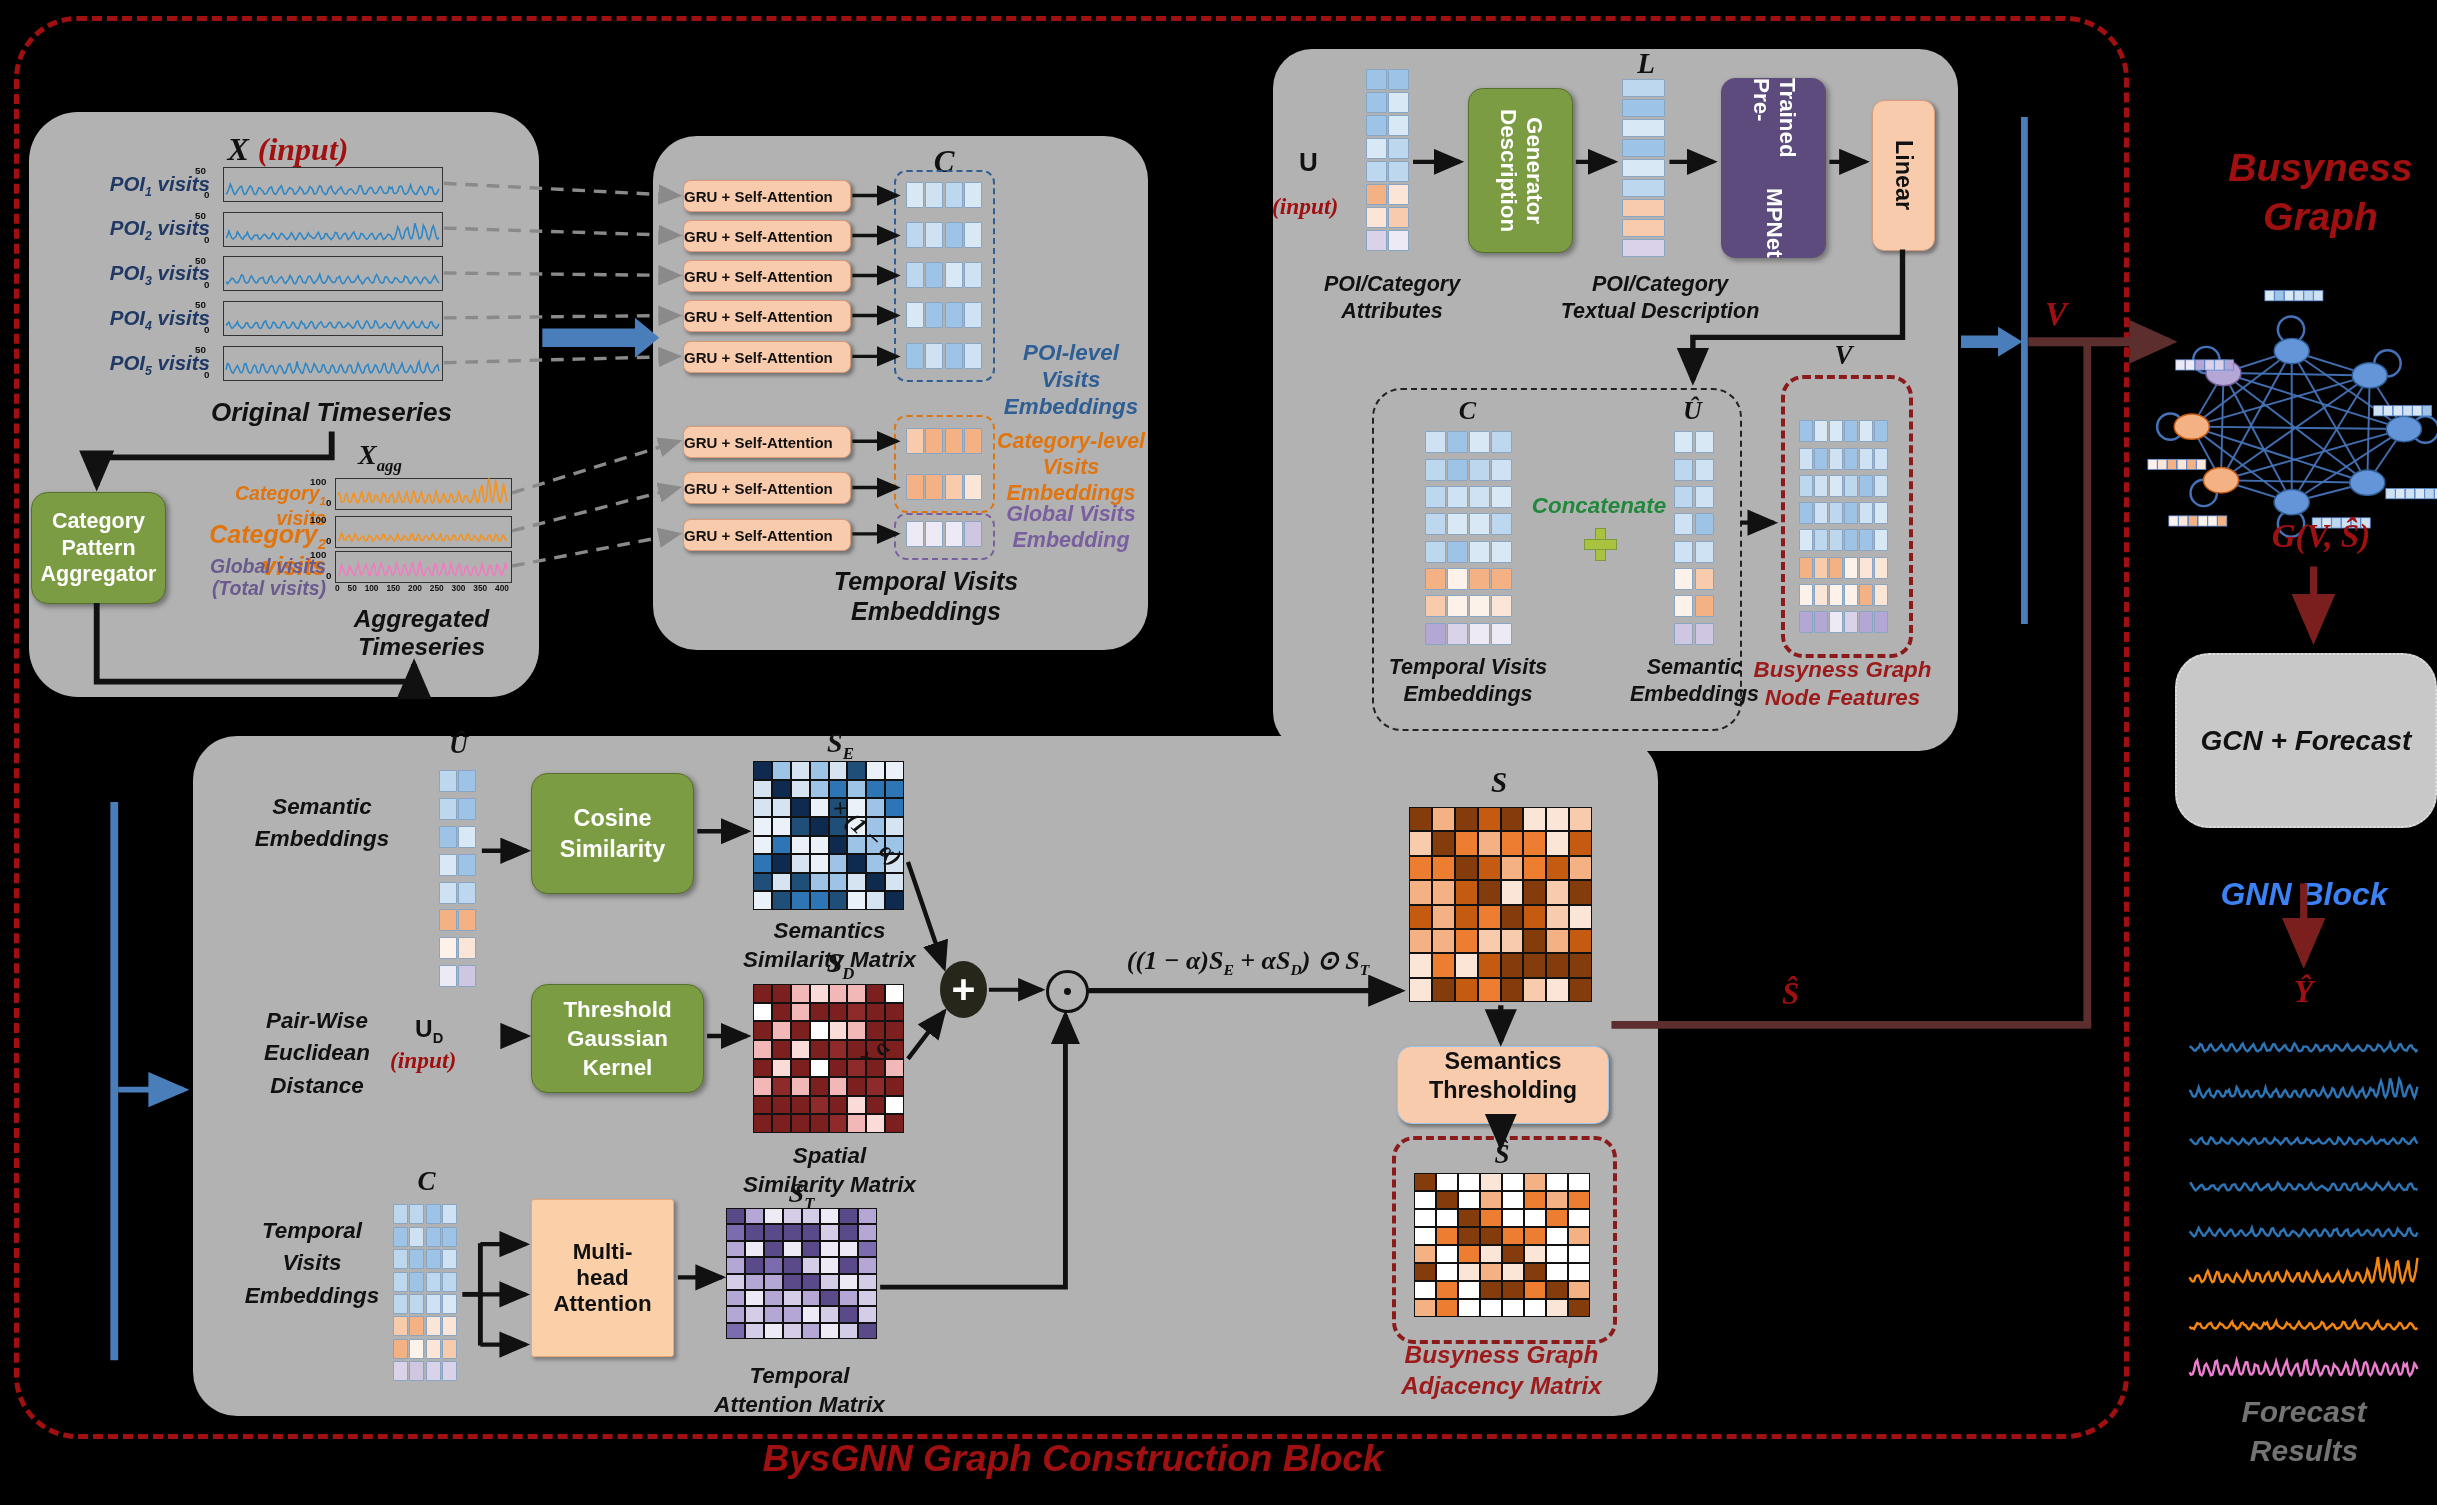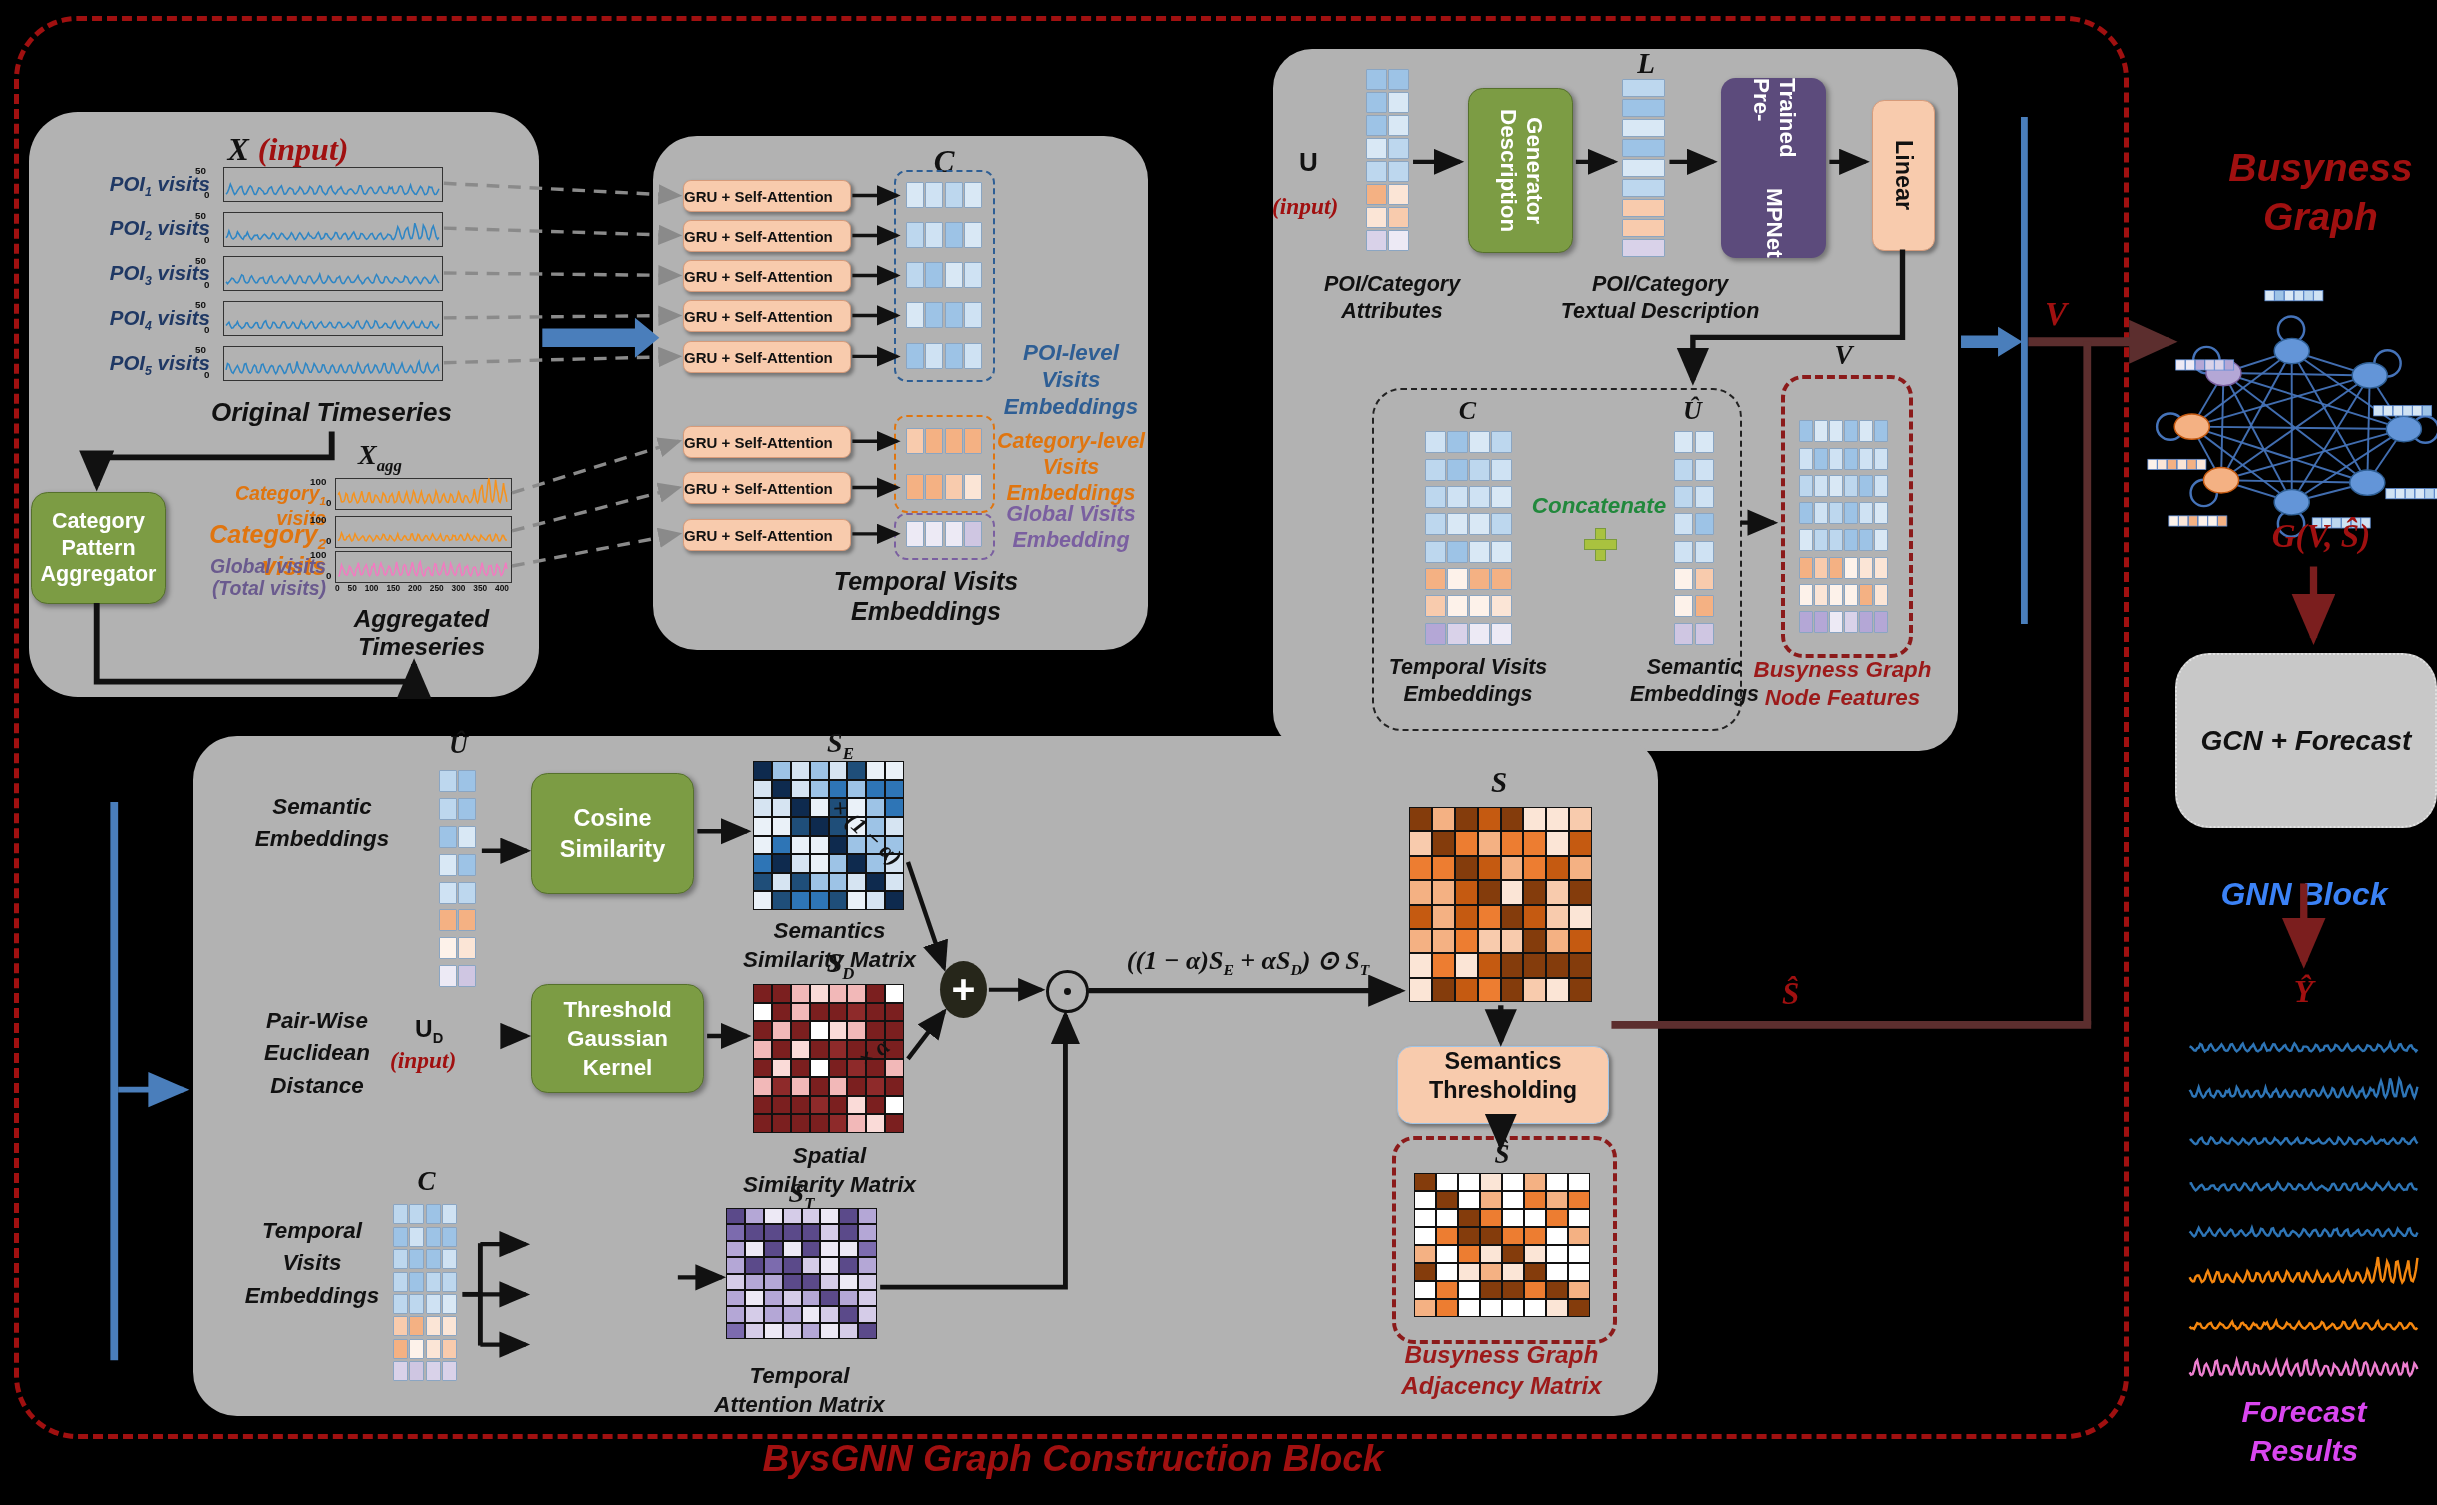--- a/index.html
+++ b/index.html
@@ -748,20 +748,27 @@
         <div class="cell" style="background: rgb(251, 229, 214);"></div>
         <div class="cell" style="background: rgb(248, 203, 173);"></div>
       </div>
       <div class="cellrow" style="left: 393px; top: 1361px; width: 64px; height: 19.5px;">
         <div class="cell" style="background: rgb(217, 210, 233);"></div>
         <div class="cell" style="background: rgb(207, 198, 226);"></div>
         <div class="cell" style="background: rgb(217, 210, 233);"></div>
         <div class="cell" style="background: rgb(217, 210, 233);"></div>
       </div>
     </div>
+  <div class="abs" style="left:531px;top:1199px;width:141px;height:156px;background:#FBCFA8;border:1.5px solid #e8a87c;border-radius:2.9px;
+              display:flex;flex-direction:column;align-items:center;justify-content:center;font-weight:bold;font-size:22.4px;color:#111;
+              box-shadow:2.4px 2.4px 3.9px rgba(0,0,0,.3);">
+    <span>Multi-</span>
+    <span>head</span>
+    <span>Attention</span>
+  </div>
   <div class="lbl ms ctr" style="left:765px;top:1177px;width:73px;font-size:28px;">
     <span>S</span><sub>T</sub>
   </div>
   <div id="mST" class="matrix" style="left: 726px; top: 1208px; width: 151px; height: 131px; grid-template-columns: repeat(8, 1fr); grid-template-rows: repeat(8, 1fr);">
       <div class="mcell" style="background: rgb(91, 74, 138);"></div>
       <div class="mcell" style="background: rgb(180, 167, 214);"></div>
       <div class="mcell" style="background: rgb(237, 233, 245);"></div>
       <div class="mcell" style="background: rgb(213, 204, 232);"></div>
       <div class="mcell" style="background: rgb(213, 204, 232);"></div>
       <div class="mcell" style="background: rgb(237, 233, 245);"></div>
@@ -1117,21 +1124,21 @@
       <svg width="229" height="32" viewBox="0 0 470 66" style="position: absolute; left: 2189px; top: 1255px;">
         <polyline points="0.0,45.8 3.1,51.5 6.3,54.4 9.4,54.1 12.5,44.8 15.7,42.3 18.8,42.4 21.9,48.3 25.1,55.9 28.2,54.0 31.3,49.6 34.5,39.3 37.6,32.8 40.7,40.5 43.9,50.6 47.0,55.9 50.1,54.5 53.3,43.0 56.4,35.4 59.5,36.0 62.7,48.7 65.8,55.2 68.9,55.3 72.1,50.7 75.2,40.9 78.3,40.3 81.5,45.2 84.6,51.3 87.7,54.6 90.9,55.6 94.0,46.2 97.1,38.8 100.3,43.2 103.4,47.1 106.5,53.1 109.7,56.0 112.8,52.5 115.9,43.9 119.1,33.5 122.2,38.0 125.3,49.9 128.5,53.8 131.6,53.8 134.7,49.2 137.9,37.5 141.0,38.1 144.1,40.6 147.3,52.5 150.4,55.9 153.5,53.3 156.7,43.2 159.8,38.7 162.9,35.6 166.1,45.3 169.2,53.8 172.3,53.7 175.5,49.3 178.6,37.4 181.7,36.0 184.9,44.1 188.0,49.9 191.1,55.1 194.3,53.4 197.4,44.5 200.5,34.1 203.7,37.7 206.8,45.9 209.9,53.0 213.1,55.0 216.2,49.6 219.3,44.8 222.5,37.8 225.6,37.7 228.7,50.6 231.9,54.3 235.0,54.5 238.1,44.9 241.3,35.7 244.4,39.1 247.5,46.7 250.7,52.6 253.8,55.5 256.9,53.6 260.1,43.7 263.2,34.5 266.3,40.6 269.5,47.7 272.6,55.3 275.7,55.4 278.9,48.3 282.0,42.9 285.1,39.2 288.3,45.0 291.4,54.2 294.5,54.5 297.7,53.0 300.8,47.3 303.9,40.3 307.1,35.6 310.2,47.2 313.3,53.9 316.5,56.1 319.6,49.5 322.7,42.6 325.9,32.4 329.0,38.9 332.1,51.5 335.3,53.9 338.4,52.8 341.5,46.6 344.7,36.4 347.8,36.8 350.9,42.3 354.1,52.5 357.2,56.4 360.3,52.4 363.5,44.6 366.6,30.8 369.7,37.1 372.9,50.9 376.0,56.1 379.1,52.3 382.3,35.9 385.4,22.3 388.5,4.2 391.7,29.5 394.8,50.1 397.9,54.2 401.1,50.0 404.2,31.7 407.3,13.7 410.5,20.9 413.6,41.8 416.7,54.1 419.9,55.9 423.0,45.2 426.1,14.7 429.3,13.3 432.4,29.2 435.5,47.6 438.7,56.5 441.8,52.3 444.9,37.2 448.1,27.2 451.2,11.1 454.3,39.1 457.5,52.4 460.6,54.0 463.7,45.8 466.9,30.4 470.0,6.1" fill="none" stroke="#F5870F" stroke-width="5"></polyline>
       </svg>
       <svg width="229" height="32" viewBox="0 0 470 66" style="position: absolute; left: 2189px; top: 1302px;">
         <polyline points="0.0,50.7 3.1,54.1 6.3,53.8 9.4,55.8 12.5,49.8 15.7,43.6 18.8,45.2 21.9,45.0 25.1,51.9 28.2,54.0 31.3,54.2 34.5,51.3 37.6,46.6 40.7,44.6 43.9,43.2 47.0,49.9 50.1,53.6 53.3,54.9 56.4,53.2 59.5,48.5 62.7,43.5 65.8,46.3 68.9,47.4 72.1,52.2 75.2,54.1 78.3,53.5 81.5,50.7 84.6,45.0 87.7,40.3 90.9,48.9 94.0,50.0 97.1,55.9 100.3,54.3 103.4,51.5 106.5,44.0 109.7,42.6 112.8,47.4 115.9,48.1 119.1,53.3 122.2,56.1 125.3,54.7 128.5,48.8 131.6,43.9 134.7,47.3 137.9,46.9 141.0,52.6 144.1,54.9 147.3,54.9 150.4,49.7 153.5,43.1 156.7,45.8 159.8,42.4 162.9,49.9 166.1,55.8 169.2,54.6 172.3,51.8 175.5,46.3 178.6,39.4 181.7,48.6 184.9,50.3 188.0,53.3 191.1,55.0 194.3,53.1 197.4,49.5 200.5,42.9 203.7,46.0 206.8,46.2 209.9,52.5 213.1,54.0 216.2,55.6 219.3,51.1 222.5,46.0 225.6,41.1 228.7,47.0 231.9,51.5 235.0,54.2 238.1,55.1 241.3,51.5 244.4,48.6 247.5,43.8 250.7,44.6 253.8,48.8 256.9,55.2 260.1,55.3 263.2,52.6 266.3,51.3 269.5,48.0 272.6,41.4 275.7,43.5 278.9,50.7 282.0,56.2 285.1,53.6 288.3,51.1 291.4,48.8 294.5,45.0 297.7,46.9 300.8,53.0 303.9,55.6 307.1,53.7 310.2,52.6 313.3,48.9 316.5,41.2 319.6,42.0 322.7,48.7 325.9,54.0 329.0,55.3 332.1,53.2 335.3,50.2 338.4,42.8 341.5,38.8 344.7,46.2 347.8,53.8 350.9,54.5 354.1,53.9 357.2,50.5 360.3,44.5 363.5,43.3 366.6,44.8 369.7,48.9 372.9,54.9 376.0,56.6 379.1,54.3 382.3,51.4 385.4,43.6 388.5,39.7 391.7,49.5 394.8,52.2 397.9,56.2 401.1,55.2 404.2,51.8 407.3,46.1 410.5,46.2 413.6,47.2 416.7,52.1 419.9,55.3 423.0,56.2 426.1,52.4 429.3,49.4 432.4,43.3 435.5,44.0 438.7,49.5 441.8,55.1 444.9,53.9 448.1,52.5 451.2,48.0 454.3,43.4 457.5,44.3 460.6,48.9 463.7,54.1 466.9,55.9 470.0,53.2" fill="none" stroke="#F5870F" stroke-width="5"></polyline>
       </svg>
       <svg width="229" height="32" viewBox="0 0 470 66" style="position: absolute; left: 2189px; top: 1348px;">
         <polyline points="0.0,50.2 3.1,55.1 6.3,53.8 9.4,45.0 12.5,30.1 15.7,25.5 18.8,39.5 21.9,54.3 25.1,56.4 28.2,51.4 31.3,36.6 34.5,32.9 37.6,39.1 40.7,47.8 43.9,56.3 47.0,55.2 50.1,44.4 53.3,27.9 56.4,26.5 59.5,42.7 62.7,54.0 65.8,54.6 68.9,49.9 72.1,36.5 75.2,35.6 78.3,36.7 81.5,44.4 84.6,54.2 87.7,54.5 90.9,46.1 94.0,37.8 97.1,25.5 100.3,37.3 103.4,52.0 106.5,54.5 109.7,51.3 112.8,38.4 115.9,29.4 119.1,29.8 122.2,46.2 125.3,54.2 128.5,54.6 131.6,50.4 134.7,34.2 137.9,36.2 141.0,36.9 144.1,52.5 147.3,53.9 150.4,50.7 153.5,46.5 156.7,31.5 159.8,37.5 162.9,47.2 166.1,55.0 169.2,53.6 172.3,46.4 175.5,39.8 178.6,27.5 181.7,38.2 184.9,52.0 188.0,56.6 191.1,53.8 194.3,41.5 197.4,33.4 200.5,26.7 203.7,42.2 206.8,52.5 209.9,55.6 213.1,47.5 216.2,41.4 219.3,34.7 222.5,32.8 225.6,48.3 228.7,56.6 231.9,54.7 235.0,45.1 238.1,27.6 241.3,25.7 244.4,45.3 247.5,54.0 250.7,54.8 253.8,51.0 256.9,39.8 260.1,23.8 263.2,35.5 266.3,47.2 269.5,56.2 272.6,53.4 275.7,44.7 278.9,37.4 282.0,37.3 285.1,39.3 288.3,52.0 291.4,55.7 294.5,49.9 297.7,34.1 300.8,37.8 303.9,40.4 307.1,45.4 310.2,54.9 313.3,55.2 316.5,48.1 319.6,41.2 322.7,31.7 325.9,38.5 329.0,54.1 332.1,55.3 335.3,51.8 338.4,39.7 341.5,26.0 344.7,29.8 347.8,44.8 350.9,55.9 354.1,54.9 357.2,46.0 360.3,31.5 363.5,29.5 366.6,35.1 369.7,52.9 372.9,56.4 376.0,51.7 379.1,41.1 382.3,31.9 385.4,37.8 388.5,48.3 391.7,54.1 394.8,54.7 397.9,48.0 401.1,36.7 404.2,31.7 407.3,34.6 410.5,50.1 413.6,54.6 416.7,52.2 419.9,42.8 423.0,35.2 426.1,32.9 429.3,42.1 432.4,54.4 435.5,54.8 438.7,49.6 441.8,32.6 444.9,36.9 448.1,32.8 451.2,50.8 454.3,56.6 457.5,53.1 460.6,45.3 463.7,31.6 466.9,36.1 470.0,43.3" fill="none" stroke="#EE7FD0" stroke-width="5"></polyline>
       </svg>
     </div>
-  <div class="cap red" style="left:2170px;top:1392px;width:268px;font-size:30px;line-height:1.3;color:#d946ef;">
+  <div class="cap red" style="left:2170px;top:1392px;width:268px;font-size:30px;line-height:1.3;color:#737373;">
     <div>Forecast</div>
     <div>Results</div>
   </div>
   <div class="lbl ms red" style="left:2045px;top:296px;font-size:33px;color:#A01010;"><span>V</span></div>
   <div class="lbl ms red" style="left:1782px;top:976px;font-size:31px;color:#A01010;"><span>Ŝ</span></div>
 
   <svg id="connectors" style="left:0;top:0;" width="2438" height="1505" viewBox="0 0 5000 3087">
     <defs>
       <marker id="ahB" markerWidth="9" markerHeight="9" refX="6" refY="3" orient="auto" markerUnits="strokeWidth">
         <path d="M0,0 L7,3 L0,6 Z" fill="#111"></path>

